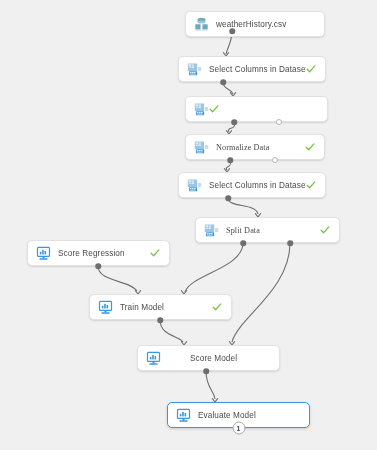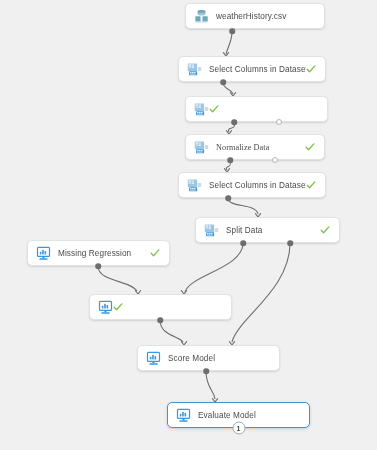--- a/index.html
+++ b/index.html
@@ -111,21 +111,21 @@
       <path d="M 135.4,290.6 L 138,294 L 140.6,290.6" fill="none" stroke="#6e6e6e" stroke-width="1.1" stroke-linecap="round" stroke-linejoin="round"></path>
       <path d="M 290,243 C 290,290 238,318 232,342" fill="none" stroke="#6e6e6e" stroke-width="1.1"></path>
       <path d="M 229.4,341.6 L 232,345 L 234.6,341.6" fill="none" stroke="#6e6e6e" stroke-width="1.1" stroke-linecap="round" stroke-linejoin="round"></path>
       <path d="M 160,320 C 160,336 180,336 183,342" fill="none" stroke="#6e6e6e" stroke-width="1.1"></path>
       <path d="M 181.4,341.6 L 184,345 L 186.6,341.6" fill="none" stroke="#6e6e6e" stroke-width="1.1" stroke-linecap="round" stroke-linejoin="round"></path>
       <path d="M 206,371 C 206,388 214,390 215,399" fill="none" stroke="#6e6e6e" stroke-width="1.1"></path>
       <path d="M 212.4,398.6 L 215,402 L 217.6,398.6" fill="none" stroke="#6e6e6e" stroke-width="1.1" stroke-linecap="round" stroke-linejoin="round"></path>
     </svg>
 
   <div id="nodes-layer">
-      <div class="node" style="left: 185px; top: 3px; width: 140px;">
+      <div class="node" style="left: 185px; top: 11px; width: 140px;">
         <svg viewBox="0 0 16 16" class="node-icon">
           <ellipse cx="8" cy="2.6" rx="4.1" ry="1.7" fill="#6fa8bb"></ellipse>
           <rect x="3.9" y="2.6" width="8.2" height="2.6" fill="#6fa8bb"></rect>
           <ellipse cx="8" cy="5.2" rx="4.1" ry="1.6" fill="#9ec6d2"></ellipse>
           <rect x="1.4" y="7.6" width="5.6" height="5.6" rx="0.5" fill="#6fa8bb"></rect>
           <rect x="9" y="7.6" width="5.6" height="5.6" rx="0.5" fill="#6fa8bb"></rect>
           <rect x="1.4" y="13.2" width="13.2" height="1.1" rx="0.4" fill="#bcd8e0"></rect>
         </svg>
         <span class="node-label">weatherHistory.csv</span>
       </div>
@@ -197,21 +197,21 @@
           <rect x="5.3" y="10.8" width="1.7" height="1.2" fill="#ffffff"></rect>
           <rect x="7.5" y="10.8" width="1.7" height="1.2" fill="#ffffff"></rect>
           <rect x="3.1" y="12.5" width="6.1" height="0.9" fill="#ffffff" opacity="0.75"></rect>
           <rect x="11.6" y="5.2" width="3.6" height="4.4" rx="0.5" fill="#c9dced"></rect>
         </svg>
         <span class="node-label">Select Columns in Dataset</span>
         <svg viewBox="0 0 12 12" class="node-check">
           <path d="M1.4 6.3 L4.3 9.3 L10.6 2.2" fill="none" stroke="#7ac143" stroke-width="1.5" stroke-linecap="round" stroke-linejoin="round"></path>
         </svg>
       </div>
-      <div class="node" style="left: 195px; top: 217px; width: 145px;">
+      <div class="node" style="left: 195px; top: 217px; width: 145px; font-family: Liberation Serif, serif;">
         <svg viewBox="0 0 16 16" class="node-icon">
           <rect x="0.8" y="1.6" width="10" height="8" rx="0.6" fill="#9dc6e4"></rect>
           <rect x="1.7" y="2.5" width="2.5" height="1.5" fill="#ffffff" opacity="0.85"></rect>
           <rect x="4.9" y="2.5" width="2.5" height="1.5" fill="#ffffff" opacity="0.6"></rect>
           <rect x="1.7" y="4.7" width="2.5" height="1.5" fill="#ffffff" opacity="0.6"></rect>
           <rect x="4.9" y="4.7" width="2.5" height="1.5" fill="#ffffff" opacity="0.85"></rect>
           <rect x="2.2" y="9.8" width="8.6" height="4.4" rx="0.6" fill="#3a96dd"></rect>
           <rect x="3.1" y="10.8" width="1.7" height="1.2" fill="#ffffff"></rect>
           <rect x="5.3" y="10.8" width="1.7" height="1.2" fill="#ffffff"></rect>
           <rect x="7.5" y="10.8" width="1.7" height="1.2" fill="#ffffff"></rect>
@@ -225,39 +225,40 @@
       </div>
       <div class="node" style="left: 27px; top: 240px; width: 143px;">
         <svg viewBox="0 0 16 16" class="node-icon">
           <rect x="1.6" y="1.4" width="12.8" height="9.6" rx="1" fill="#ffffff" stroke="#3a96dd" stroke-width="1.3"></rect>
           <rect x="4.1" y="6.2" width="1.7" height="2.8" fill="#3a96dd"></rect>
           <rect x="6.6" y="4.1" width="1.7" height="4.9" fill="#3a96dd"></rect>
           <rect x="9.1" y="5.4" width="1.7" height="3.6" fill="#3a96dd"></rect>
           <rect x="6.9" y="11" width="2.2" height="2.2" fill="#3a96dd"></rect>
           <rect x="3.6" y="13.1" width="8.8" height="1.5" rx="0.6" fill="#3a96dd"></rect>
         </svg>
-        <span class="node-label">Missing Regression</span>
+        <span class="node-label">Score Regression</span>
         <svg viewBox="0 0 12 12" class="node-check">
           <path d="M1.4 6.3 L4.3 9.3 L10.6 2.2" fill="none" stroke="#7ac143" stroke-width="1.5" stroke-linecap="round" stroke-linejoin="round"></path>
         </svg>
       </div>
       <div class="node" style="left: 89px; top: 294px; width: 143px;">
         <svg viewBox="0 0 16 16" class="node-icon">
           <rect x="1.6" y="1.4" width="12.8" height="9.6" rx="1" fill="#ffffff" stroke="#3a96dd" stroke-width="1.3"></rect>
           <rect x="4.1" y="6.2" width="1.7" height="2.8" fill="#3a96dd"></rect>
           <rect x="6.6" y="4.1" width="1.7" height="4.9" fill="#3a96dd"></rect>
           <rect x="9.1" y="5.4" width="1.7" height="3.6" fill="#3a96dd"></rect>
           <rect x="6.9" y="11" width="2.2" height="2.2" fill="#3a96dd"></rect>
           <rect x="3.6" y="13.1" width="8.8" height="1.5" rx="0.6" fill="#3a96dd"></rect>
         </svg>
-        <svg viewBox="0 0 12 12" class="node-check">
-          <path d="M1.4 6.3 L4.3 9.3 L10.6 2.2" fill="none" stroke="#7ac143" stroke-width="1.5" stroke-linecap="round" stroke-linejoin="round"></path>
-        </svg>
-      </div>
-      <div class="node" style="left: 137px; top: 345px; width: 143px;">
+        <span class="node-label">Train Model</span>
+        <svg viewBox="0 0 12 12" class="node-check">
+          <path d="M1.4 6.3 L4.3 9.3 L10.6 2.2" fill="none" stroke="#7ac143" stroke-width="1.5" stroke-linecap="round" stroke-linejoin="round"></path>
+        </svg>
+      </div>
+      <div class="node" style="left: 137px; top: 345px; width: 143px; gap: 22px;">
         <svg viewBox="0 0 16 16" class="node-icon">
           <rect x="1.6" y="1.4" width="12.8" height="9.6" rx="1" fill="#ffffff" stroke="#3a96dd" stroke-width="1.3"></rect>
           <rect x="4.1" y="6.2" width="1.7" height="2.8" fill="#3a96dd"></rect>
           <rect x="6.6" y="4.1" width="1.7" height="4.9" fill="#3a96dd"></rect>
           <rect x="9.1" y="5.4" width="1.7" height="3.6" fill="#3a96dd"></rect>
           <rect x="6.9" y="11" width="2.2" height="2.2" fill="#3a96dd"></rect>
           <rect x="3.6" y="13.1" width="8.8" height="1.5" rx="0.6" fill="#3a96dd"></rect>
         </svg>
         <span class="node-label">Score Model</span>
       </div>

